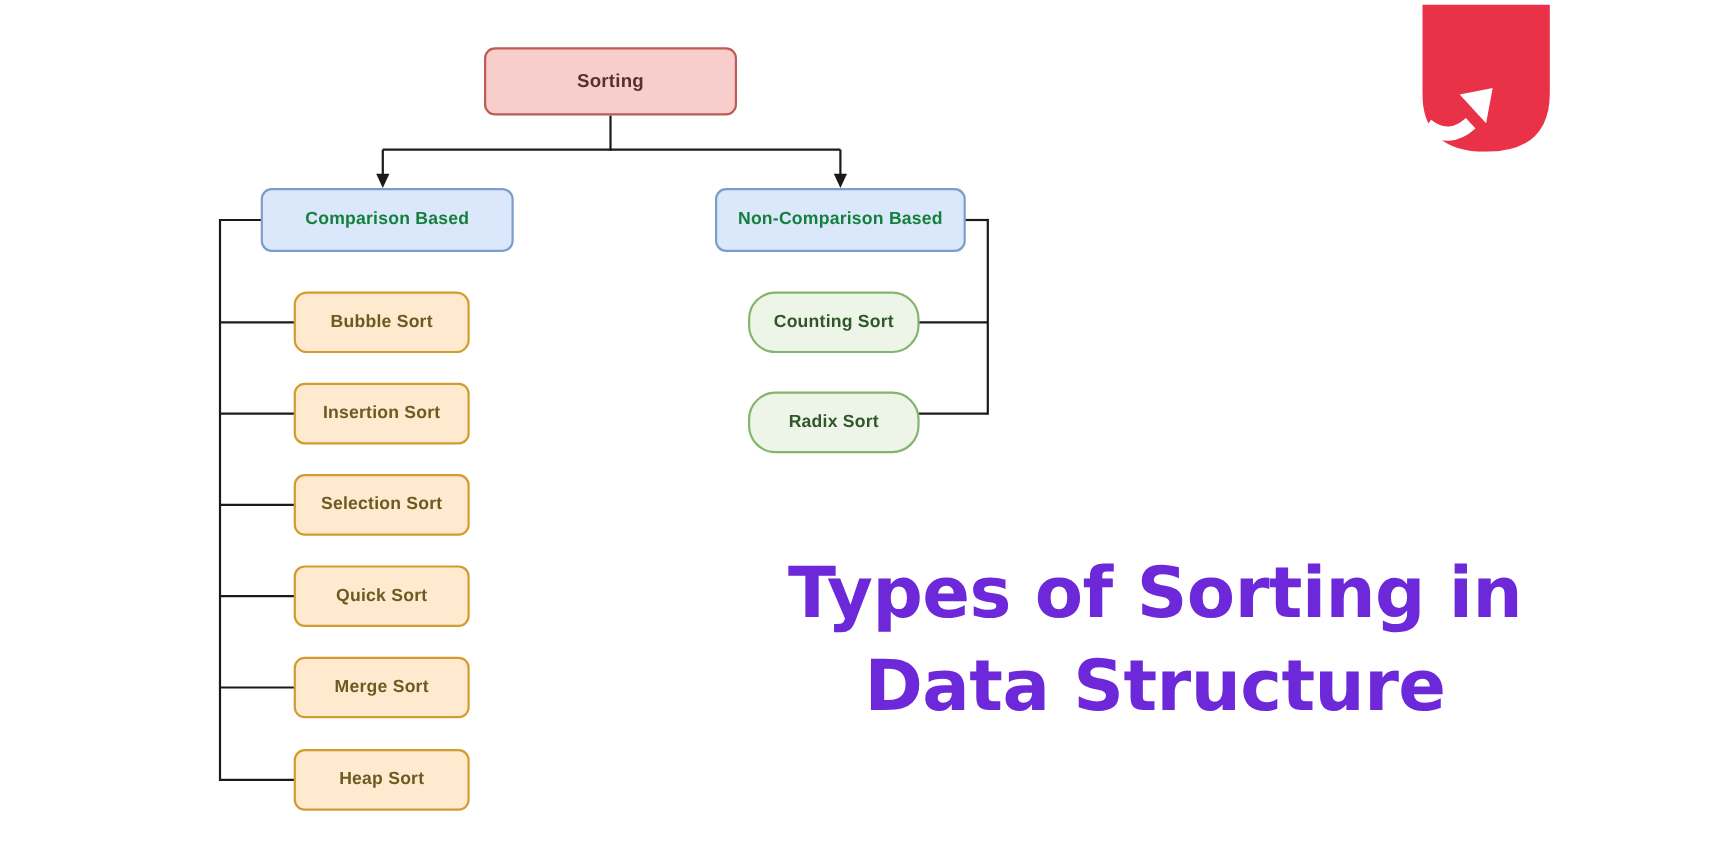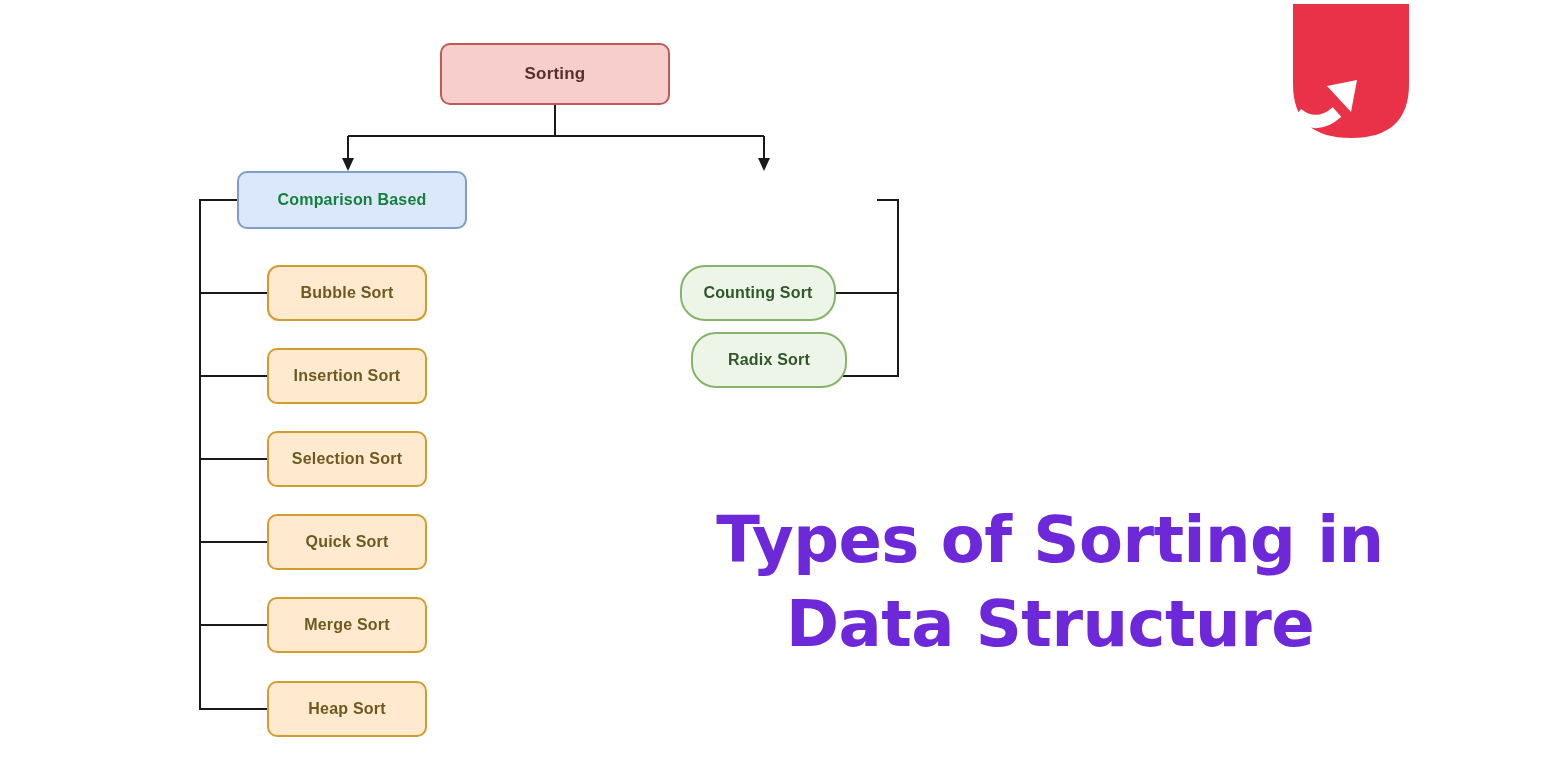--- a/index.html
+++ b/index.html
@@ -42,21 +42,21 @@
   .n-left  { left: 267px; width: 160px; height: 56px; }
   .n-bubble    { top: 265px; border-radius: 12px; }
   .n-insertion { top: 348px; }
   .n-selection { top: 431px; }
   .n-quick     { top: 514px; }
   .n-merge     { top: 597px; }
   .n-heap      { top: 681px; text-align: center; }
 
   .n-right { left: 680px; width: 156px; height: 56px; border-radius: 25px; }
   .n-counting { top: 265px; }
-  .n-radix    { top: 332px; margin-left: 11px; }
+  .n-radix    { top: 356px; }
 
   .big-title {
     position: absolute;
     left: 640px; top: 498px; width: 820px;
     text-align: center;
     font-family: "DejaVu Sans", sans-serif;
     font-weight: bold;
     font-size: 64px;
     line-height: 84px;
     color: #6d28d9;
@@ -99,20 +99,21 @@
     <g fill="#1a1a1a">
       <polygon points="342,158 354,158 348,171"></polygon>
       <polygon points="758,158 770,158 764,171"></polygon>
     </g>
   </svg>
 
   <div class="node pink n-sorting">Sorting</div>
 
   <div class="node blue n-comparison">Comparison Based</div>
 
+  <div class="node blue n-noncomparison">Non-Comparison Based</div>
 
   <div class="node orange n-left n-bubble">Bubble Sort</div>
   <div class="node orange n-left n-insertion">Insertion Sort</div>
   <div class="node orange n-left n-selection">Selection Sort</div>
   <div class="node orange n-left n-quick">Quick Sort</div>
   <div class="node orange n-left n-merge">Merge Sort</div>
   <div class="node orange n-left n-heap">Heap Sort</div>
 
   <div class="node green n-right n-counting">Counting Sort</div>
   <div class="node green n-right n-radix">Radix Sort</div>

